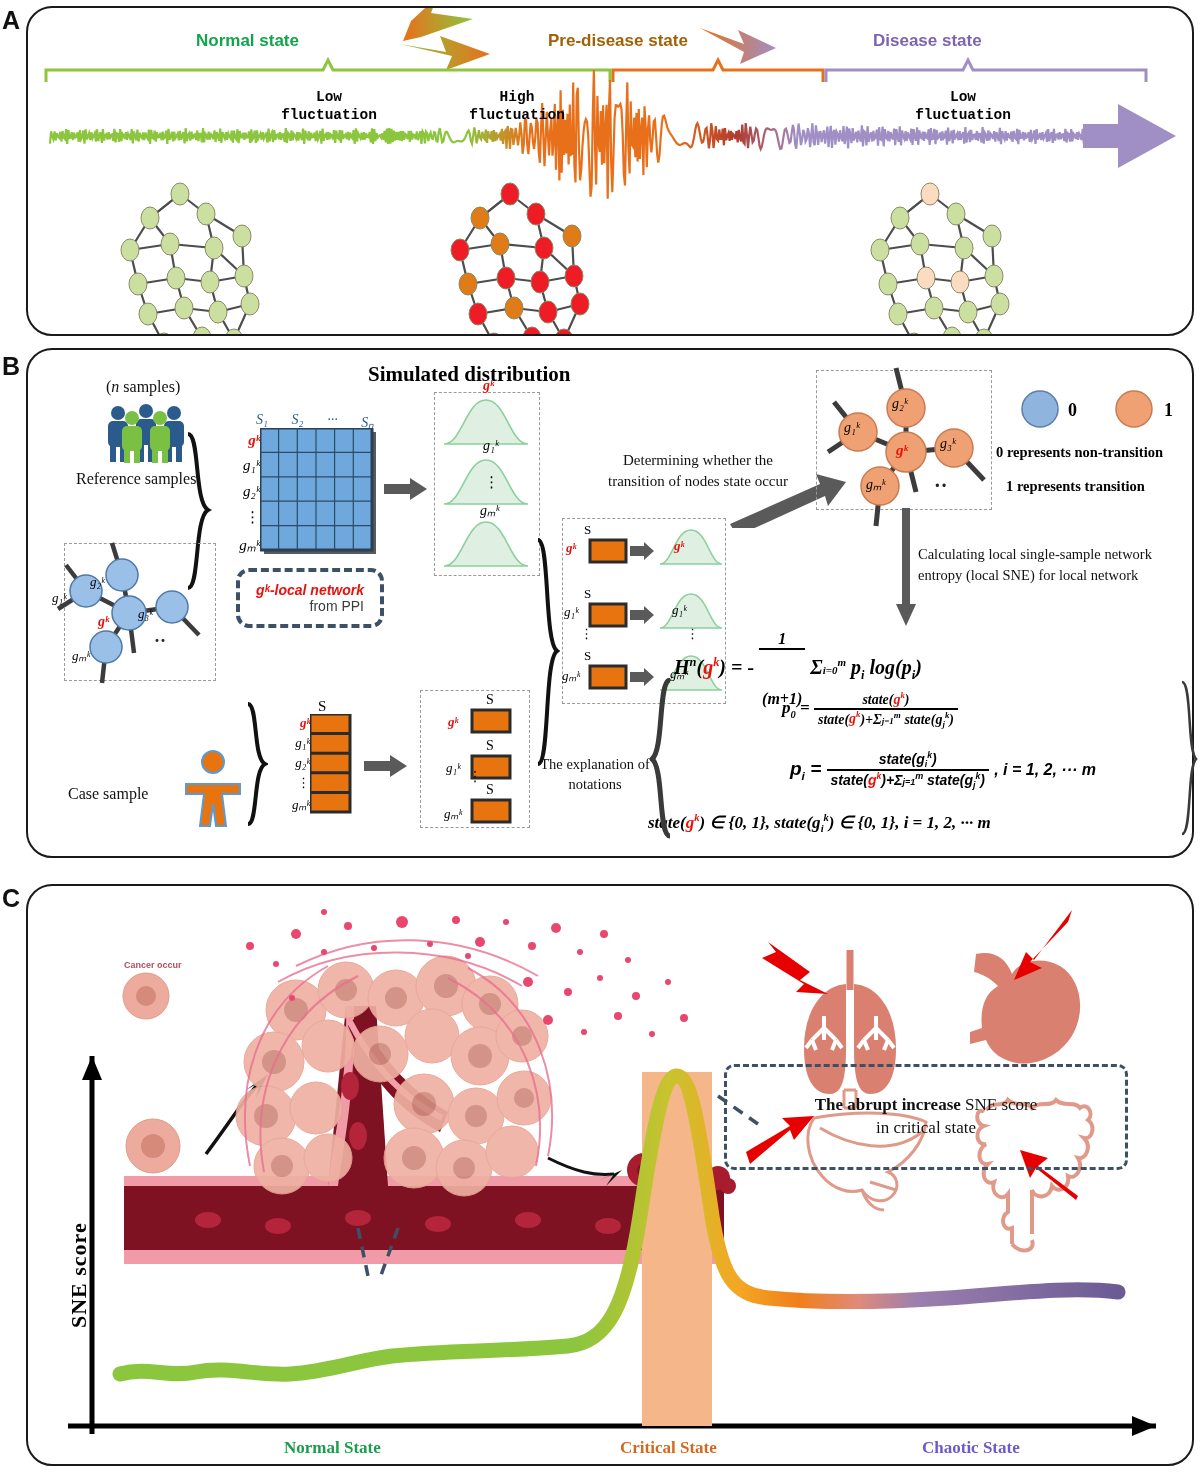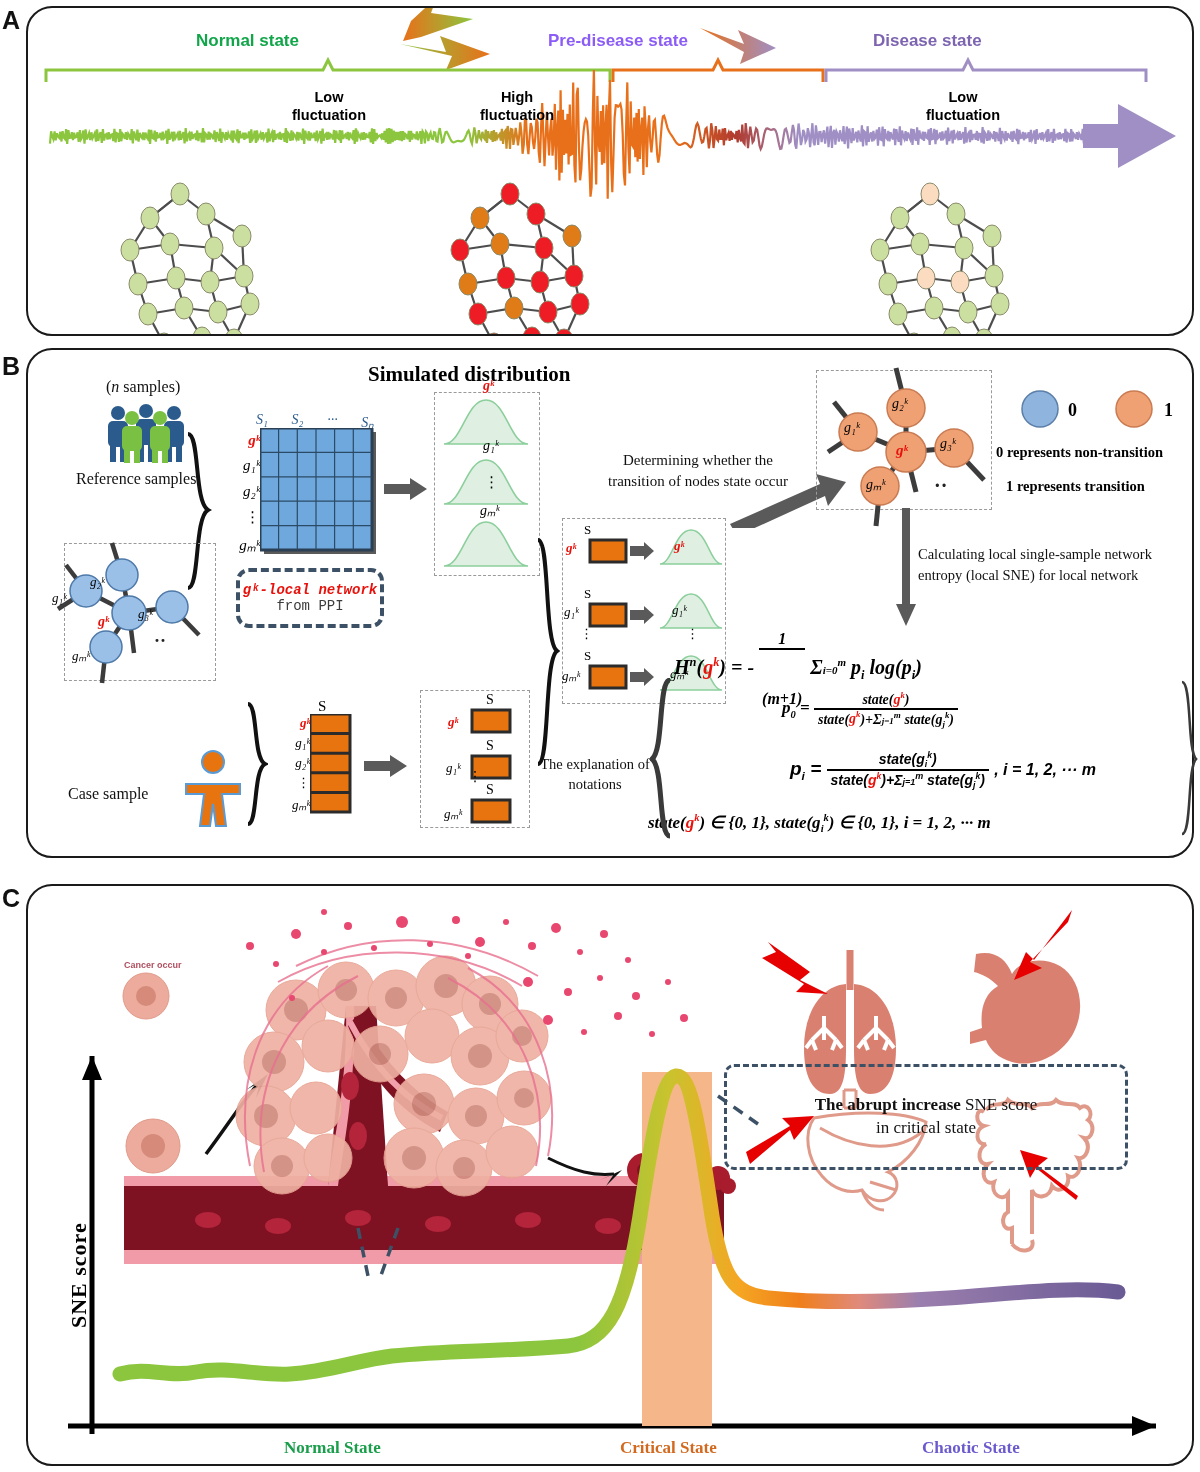--- a/index.html
+++ b/index.html
@@ -25,40 +25,40 @@
   #letterA { left:2px; top:6px; }
   #letterB { left:2px; top:352px; }
   #letterC { left:2px; top:884px; }
 
   
   .stateLabel {
     position:absolute; font-family:"Liberation Sans", sans-serif;
     font-weight:700; font-size:17px; white-space:nowrap;
   }
   .fluctLabel {
-    position:absolute; font-family:Liberation Sans, sans-serif;
+    position:absolute; font-family:Liberation Mono, monospace;
     font-weight:700; font-size:14.5px; text-align:center; color:#000;
     line-height:1.25;
   }
   .svgfull { position:absolute; left:0; top:0; }
 
   
   .bText { position:absolute; color:#000; }
   .simTitle {
     position:absolute; font-weight:700; font-size:21px; color:#000;
     font-family:"Liberation Serif", serif; white-space:nowrap;
   }
   .serifTxt { font-family:"Liberation Serif", serif; font-size:15px; color:#111; }
   .boldTxt { font-family:"Liberation Serif", serif; font-weight:700; font-size:14px; color:#000; }
   .gk { color:#e8120c; font-style:italic; font-weight:700; }
   .mathIt { font-style:italic; font-family:"Liberation Serif", serif; }
   .dashBox {
     position:absolute; border:4px dashed #3d5166; border-radius:13px;
-    display:flex; align-items:center; justify-content:center; text-align:center;
-    color:#3b3b3b; font-family:Liberation Mono, monospace;
+    display:flex; align-items:center; justify-content:center; text-align:right;
+    color:#3b3b3b; font-family:Liberation Sans, sans-serif;
   }
   .dotBox { position:absolute; border:1.4px dashed #9a9a9a; }
   sub, sup { font-size:0.62em; }
 
   
   .axisLabelY {
     position:absolute; transform:rotate(-90deg); transform-origin:left top;
     font-family:"Liberation Serif", serif; font-weight:700; font-size:22px;
     letter-spacing:1px; color:#000; white-space:nowrap;
   }
@@ -283,21 +283,21 @@
         <ellipse cx="100" cy="134" rx="9" ry="11" fill="#cadfa0" stroke="#8a8a6a" stroke-width="1"></ellipse>
         <ellipse cx="132" cy="126" rx="9" ry="11" fill="#cadfa0" stroke="#8a8a6a" stroke-width="1"></ellipse>
         <ellipse cx="46" cy="166" rx="9" ry="11" fill="#cadfa0" stroke="#8a8a6a" stroke-width="1"></ellipse>
         <ellipse cx="84" cy="160" rx="9" ry="11" fill="#cadfa0" stroke="#8a8a6a" stroke-width="1"></ellipse>
         <ellipse cx="116" cy="162" rx="9" ry="11" fill="#cadfa0" stroke="#8a8a6a" stroke-width="1"></ellipse>
         <ellipse cx="64" cy="194" rx="9" ry="11" fill="#cadfa0" stroke="#8a8a6a" stroke-width="1"></ellipse>
       </g>
   </svg>
 
   <div class="stateLabel" style="left:168px; top:23px; color:#12a64a;">Normal state</div>
-  <div class="stateLabel" style="left:520px; top:23px; color:#8b5cf6;">Pre-disease state</div>
+  <div class="stateLabel" style="left:520px; top:23px; color:#a16207;">Pre-disease state</div>
   <div class="stateLabel" style="left:845px; top:23px; color:#7d64b0;">Disease state</div>
 
   <div class="fluctLabel" style="left:236px; top:80px; width:130px;">
     <div>Low</div>
     <div>fluctuation</div>
   </div>
   <div class="fluctLabel" style="left:424px; top:80px; width:130px;">
     <div>High</div>
     <div>fluctuation</div>
   </div>

